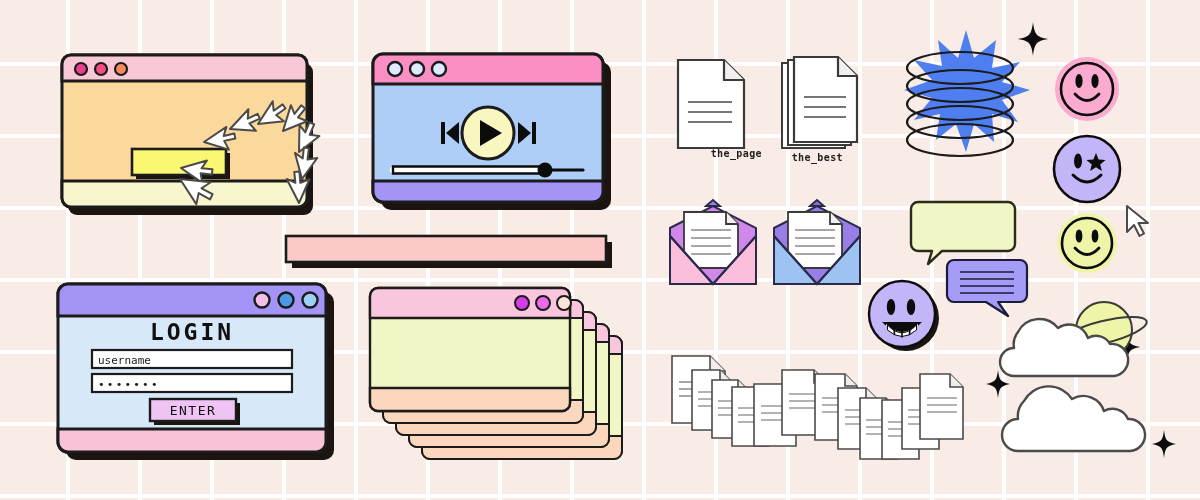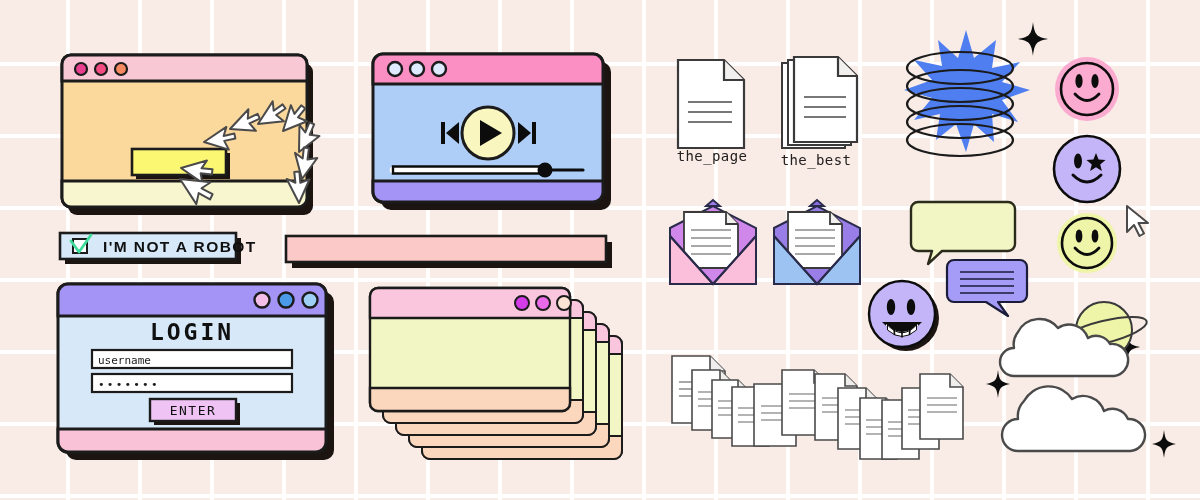--- a/index.html
+++ b/index.html
@@ -19,25 +19,26 @@
     background-image:
       linear-gradient(to right, rgba(255,255,255,0.92) 4px, transparent 4px),
       linear-gradient(to bottom, rgba(255,255,255,0.92) 4px, transparent 4px);
     background-size: 72px 72px;
     background-position: -6px -10px;
   }
   .abs { position: absolute; }
   svg { display: block; overflow: visible; }
   .lbl {
     font-family: "DejaVu Sans Mono", "Liberation Mono", monospace;
-    font-size: 14px;
+    font-size: 10px;
     color: #23201f;
-    text-align: center;
+    text-align: right;
     letter-spacing: 0.4px;
     white-space: nowrap;
+    font-weight: bold;
   }
 </style>
 </head>
 <body>
 
 <div id="stage">
 
   <div class="abs" style="left:62px; top:55px;">
     <svg width="252" height="160" viewBox="0 0 252 160">
       <rect x="6" y="8" width="245" height="152" rx="9" fill="#1b1410"></rect>
@@ -111,31 +112,20 @@
       <g>
         <line x1="20" y1="116" x2="210" y2="116" stroke="#0c0c0c" stroke-width="3.2" stroke-linecap="round"></line>
         <line x1="20" y1="116" x2="172" y2="116" stroke="#ffffff" stroke-width="6.5" stroke-linecap="round"></line>
         <line x1="20" y1="116" x2="172" y2="116" stroke="#0c0c0c" stroke-width="9" stroke-linecap="round" fill="none" opacity="0"></line>
         <path d="M20 112.5 h152 v7 h-152 z" fill="#ffffff" stroke="#0c0c0c" stroke-width="2.4"></path>
         <circle cx="172" cy="116" r="7.5" fill="#0c0c0c"></circle>
       </g>
     </svg>
   </div>
 
-  <div class="abs" style="left:60px; top:233px;">
-    <svg width="184" height="32" viewBox="0 0 184 32">
-      <rect x="5" y="5" width="176" height="26" fill="#1b1410"></rect>
-      <rect x="0" y="0" width="176" height="26" fill="#d7e8f8" stroke="#1b1b1b" stroke-width="2.6"></rect>
-      <g>
-        <rect x="13" y="6" width="14" height="14" fill="#ffffff" stroke="#1b1b1b" stroke-width="2"></rect>
-        <path d="M11 8 L19 19 L31 2" fill="none" stroke="#3ddc9b" stroke-width="2.8" stroke-linecap="round" stroke-linejoin="round"></path>
-      </g>
-      <text x="43" y="19" font-family="'Liberation Sans',sans-serif" font-size="15.5" font-weight="bold" letter-spacing="1.4" fill="#101010">I'M NOT A ROBOT</text>
-    </svg>
-  </div>
 
   <div class="abs" style="left:286px; top:236px;">
     <svg width="330" height="32" viewBox="0 0 330 32">
       <rect x="6" y="6" width="320" height="26" fill="#1b1410"></rect>
       <rect x="0" y="0" width="320" height="26" fill="#fbc9c7" stroke="#1b1b1b" stroke-width="2.6"></rect>
     </svg>
   </div>
 
   <div class="abs" style="left:58px; top:284px;text-decoration:underline;">
     <svg width="278" height="176" viewBox="0 0 278 176">
@@ -218,21 +208,21 @@
       <path d="M8 5 h44 l19 19 v66 h-63 z" fill="#ffffff" stroke="#3a3a3a" stroke-width="2"></path>
       <path d="M14 2 h44 l19 19 v66 h-63 z" fill="#ffffff" stroke="#3a3a3a" stroke-width="2.2"></path>
       <path d="M58 2 v19 h19" fill="#f2f0ee" stroke="#3a3a3a" stroke-width="2.2"></path>
       <g stroke="#777777" stroke-width="2">
         <line x1="24" y1="42" x2="66" y2="42"></line>
           <line x1="24" y1="52" x2="66" y2="52"></line>
         <line x1="24" y1="62" x2="66" y2="62"></line>
       </g>
     </svg>
   </div>
-  <div class="abs lbl" style="left:766px; top:152px; width:100px;">the_best</div>
+  <div class="abs lbl" style="left:743px; top:152px; width:100px;">the_best</div>
 
   <div class="abs" style="left:668px; top:200px;">
     <svg width="90" height="86" viewBox="0 0 90 86">
       <path d="M38 6 L45 0 L52 6 z" fill="#a07be8" stroke="#2a2a4a" stroke-width="1.8"></path>
       <path d="M2 28 L45 6 L88 28 L88 84 L2 84 z" fill="#cf87ea" stroke="#2a2a4a" stroke-width="2"></path>
       <g>
         <path d="M16 12 h42 l12 12 v44 h-54 z" fill="#ffffff" stroke="#3a3a3a" stroke-width="1.8"></path>
         <path d="M58 12 v12 h12" fill="#f2f0ee" stroke="#3a3a3a" stroke-width="1.8"></path>
         <g stroke="#8a8a8a" stroke-width="1.7">
           <line x1="23" y1="30" x2="63" y2="30"></line>

